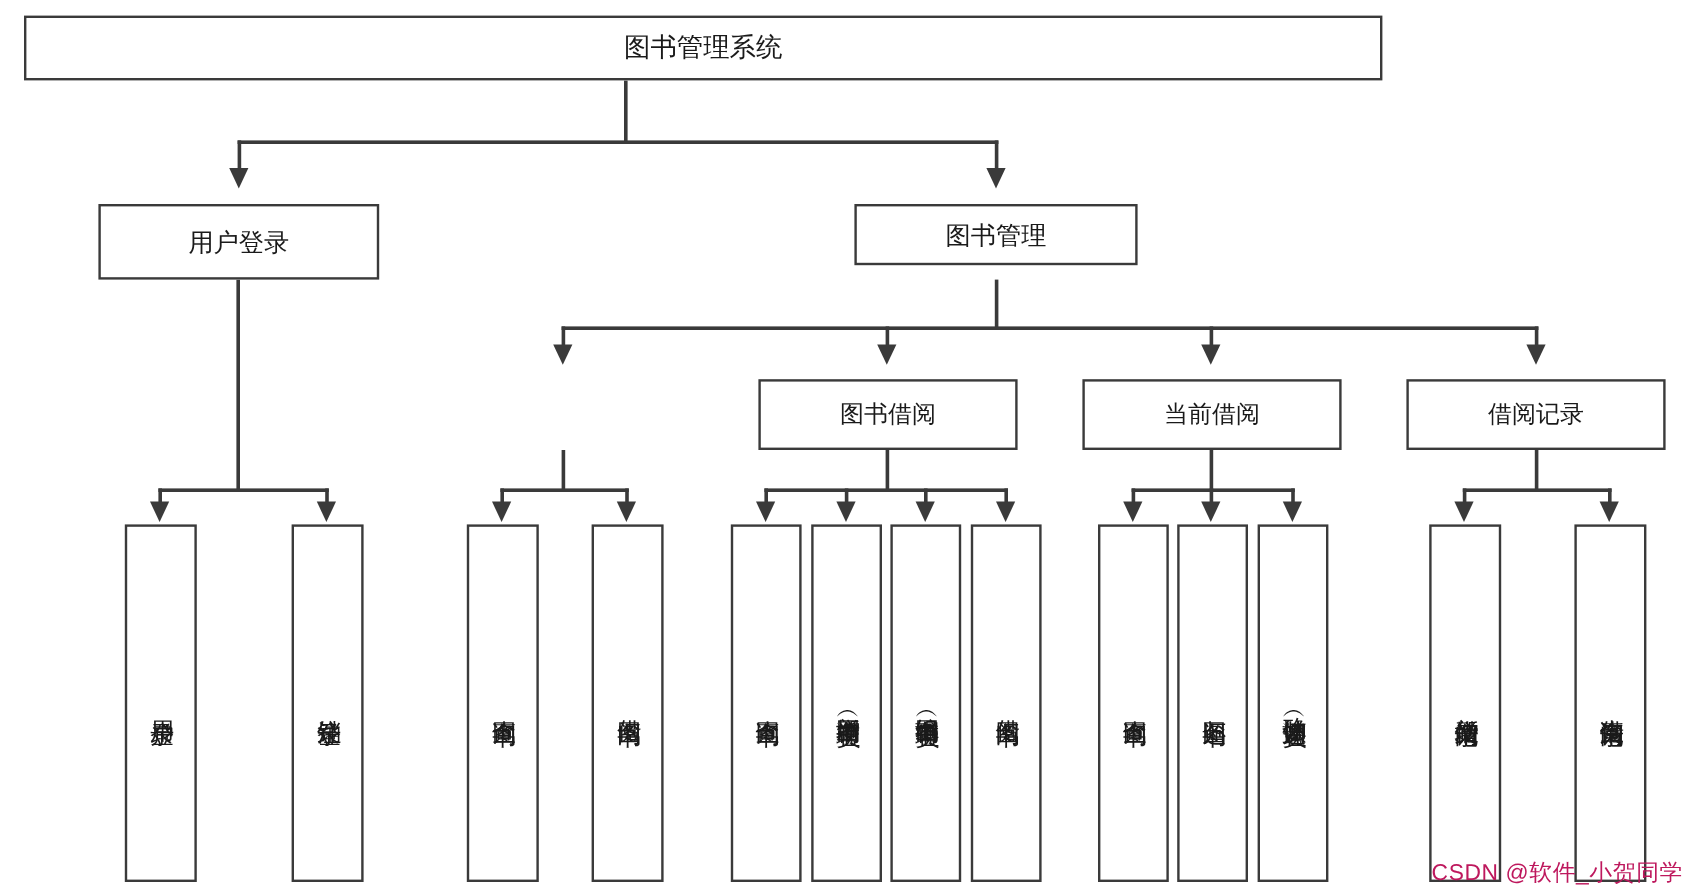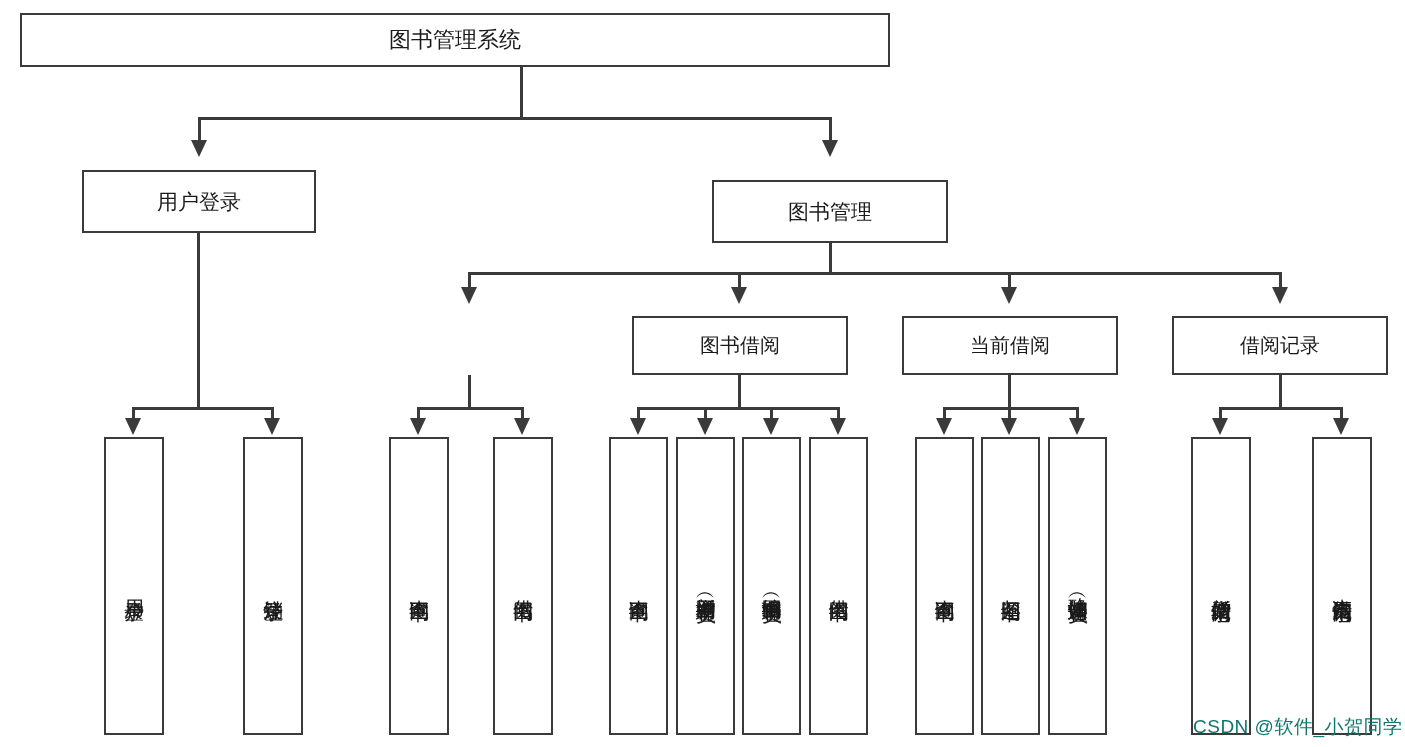--- a/index.html
+++ b/index.html
@@ -65,47 +65,47 @@
     position: absolute;
     width: 0;
     height: 0;
     border-left: 8px solid transparent;
     border-right: 8px solid transparent;
     border-top: 17px solid #3a3a3a;
     z-index: 2;
   }
   .watermark {
     position: absolute;
-    color: #0f766e;
+    color: #be185d;
     font-size: 19px;
     white-space: nowrap;
     z-index: 5;
     letter-spacing: 0.5px;
   }
 </style>
 </head>
 <body>
 
 <div id="canvas">
 
-  <div class="node root" style="left:20px; top:13px; width:870px; height:54px;">
+  <div class="node root" style="left:20px; top:13px; width:1132px; height:54px;">
     <span class="lbl">图书管理系统</span>
   </div>
 
   <div class="edge v" style="left:520px; top:67px; width:3px; height:51px;"></div>
   <div class="edge h" style="left:198px; top:117px; width:634px; height:3px;"></div>
   <div class="edge v" style="left:198px; top:117px; width:3px; height:26px;"></div>
   <div class="edge v" style="left:829px; top:117px; width:3px; height:26px;"></div>
   <div class="arrow" style="left:191px; top:140px;"></div>
   <div class="arrow" style="left:822px; top:140px;"></div>
 
   <div class="node lvl2" style="left:82px; top:170px; width:234px; height:63px;">
     <span class="lbl">用户登录</span>
   </div>
-  <div class="node lvl2" style="left:712px; top:180px; width:236px; height:63px;">
+  <div class="node lvl2" style="left:712px; top:170px; width:236px; height:51px;">
     <span class="lbl">图书管理</span>
   </div>
 
   <div class="edge v" style="left:197px; top:233px; width:3px; height:176px;"></div>
   <div class="edge h" style="left:132px; top:407px; width:142px; height:3px;"></div>
   <div class="edge v" style="left:132px; top:407px; width:3px; height:14px;"></div>
   <div class="edge v" style="left:271px; top:407px; width:3px; height:14px;"></div>
   <div class="arrow" style="left:125px; top:418px;"></div>
   <div class="arrow" style="left:264px; top:418px;"></div>
 

